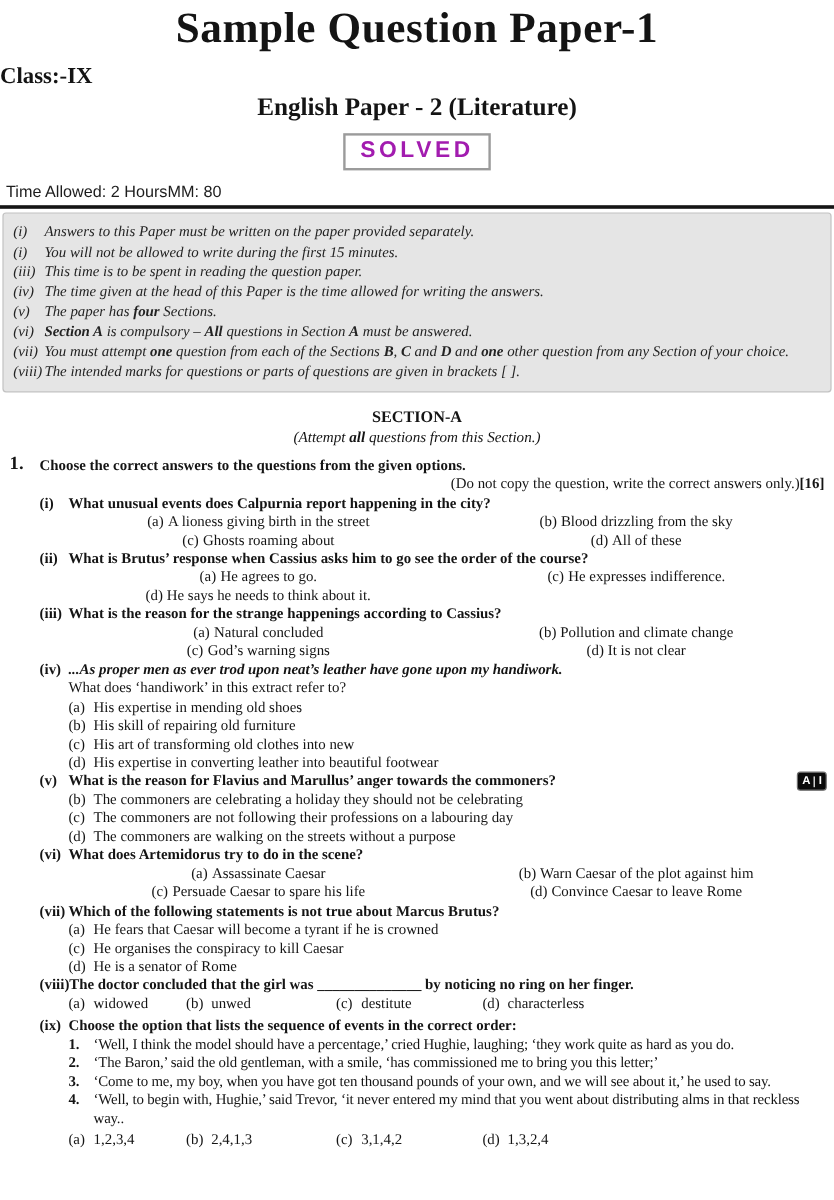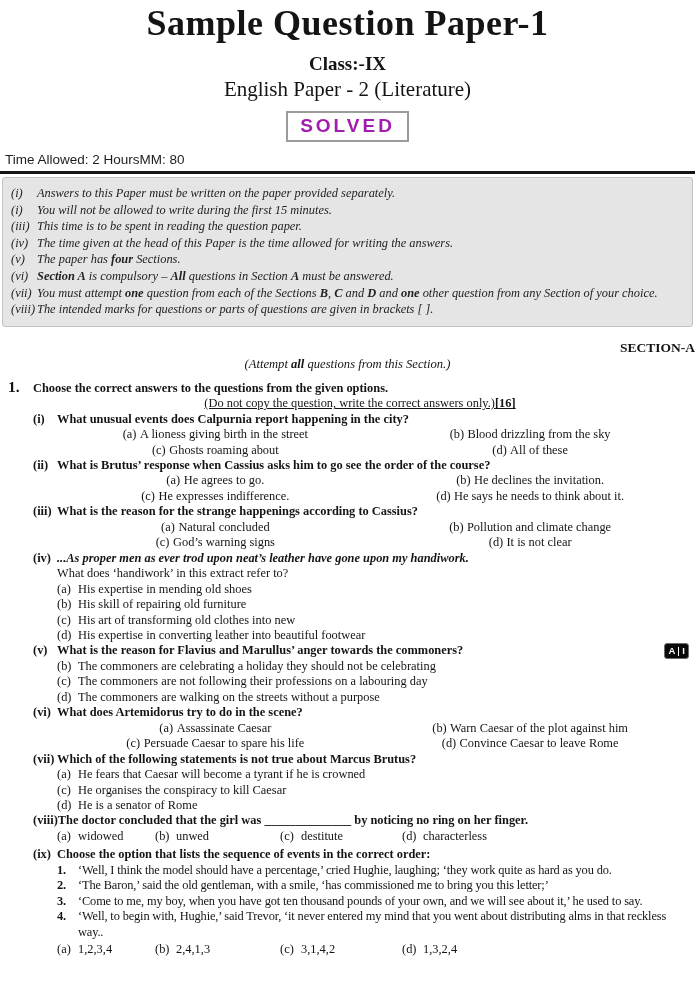--- a/index.html
+++ b/index.html
@@ -5,50 +5,50 @@
   * { margin:0; padding:0; box-sizing:border-box; }
   html,body { background:#ffffff; }
   .page {
     width:695px; height:1000px; background:#fff; color:#141414;
     font-family:"Liberation Serif", serif; position:relative; overflow:hidden;
   }
   .title {
     text-align:center; font-weight:bold; font-size:36px; line-height:42px;
     padding-top:2px; letter-spacing:0.5px;
   }
-  .class-line { text-align:center; font-weight:bold; font-size:19px; margin-top:9px; }
-  .paper-line { text-align:center; font-weight:normal; font-size:21px; margin-top:2px; }
+  .class-line { text-align:left; font-weight:bold; font-size:19px; margin-top:9px; }
+  .paper-line { text-align:center; font-weight:bold; font-size:21px; margin-top:2px; }
   .solved-wrap { text-align:center; margin-top:9px; }
   .solved {
     display:inline-block; border:2px solid #9b9b9b; color:#a21caf;
     font-family:"Liberation Sans", sans-serif; font-weight:bold; font-size:19px;
     letter-spacing:3px; padding:2px 12px 3px;
   }
   .time-row {
     display:flex; align-items:flex-end;
     font-family:"Liberation Sans", sans-serif; font-size:13.5px; color:#1d1d1d;
     padding:10px 5px 4px;
   }
   .rule { height:3px; background:#151515; }
   .instructions {
     margin:3px 2px 0; background:#e5e5e5; border:1px solid #c2c2c2; border-radius:3px;
     padding:7px 8px 8px; font-style:italic; font-size:12.4px; line-height:16.6px; color:#232323;
   }
   .instr-row { display:flex; }
   .instr-label { flex:none; min-width:26px; }
   .instr-text { flex:1; }
   .b { font-weight:bold; }
-  .section-title { text-align:right; font-weight:bold; font-size:13.5px; margin-top:13px; }
+  .section-title { text-align:center; font-weight:bold; font-size:13.5px; margin-top:13px; }
   .section-sub { text-align:center; font-style:italic; font-size:12.6px; margin-top:1px; }
   .q1 {
     position:relative; margin:9px 8px 0; padding-left:25px;
     font-size:12.4px; line-height:15.45px;
   }
   .q1-num { position:absolute; left:0; top:-2px; font-weight:bold; font-size:15.5px; }
-  .note-row { display:flex; justify-content:center;text-decoration:underline; }
+  .note-row { display:flex; justify-content:flex-end; }
   .marks { font-weight:bold; }
   .subq-stem { position:relative; }
   .subq-label { display:inline-block; min-width:24px; font-weight:bold; }
   .quote { font-style:italic; }
   .indent { padding-left:24px; }
   .opt-label { display:inline-block; min-width:21px; }
   .grid2 { display:grid; grid-template-columns:313px 1fr; padding-left:24px;text-align:center; }
   .grid4 { display:grid; grid-template-columns:98px 125px 122px 1fr; padding-left:24px; }
   .seq-item { display:flex; padding-left:24px; letter-spacing:-0.15px; }
   .seq-num { flex:none; min-width:21px; font-weight:bold; }
@@ -131,21 +131,20 @@
             <div><span class="opt-label">(a)</span><span>A lioness giving birth in the street</span></div>
             <div><span class="opt-label">(b)</span><span>Blood drizzling from the sky</span></div>
             <div><span class="opt-label">(c)</span><span>Ghosts roaming about</span></div>
             <div><span class="opt-label">(d)</span><span>All of these</span></div>
           </div>
         </div>
         <div class="subq">
           <div class="subq-stem"><span class="subq-label">(ii)</span><span class="b">What is Brutus’ response when Cassius asks him to go see the order of the course?</span></div>
           <div class="grid2">
             <div><span class="opt-label">(a)</span><span>He agrees to go.</span></div>
-            <div><span class="opt-label">(b)</span><span>He declines the invitation.</span></div>
             <div><span class="opt-label">(c)</span><span>He expresses indifference.</span></div>
             <div><span class="opt-label">(d)</span><span>He says he needs to think about it.</span></div>
           </div>
         </div>
         <div class="subq">
           <div class="subq-stem"><span class="subq-label">(iii)</span><span class="b">What is the reason for the strange happenings according to Cassius?</span></div>
           <div class="grid2">
             <div><span class="opt-label">(a)</span><span>Natural concluded</span></div>
             <div><span class="opt-label">(b)</span><span>Pollution and climate change</span></div>
             <div><span class="opt-label">(c)</span><span>God’s warning signs</span></div>

